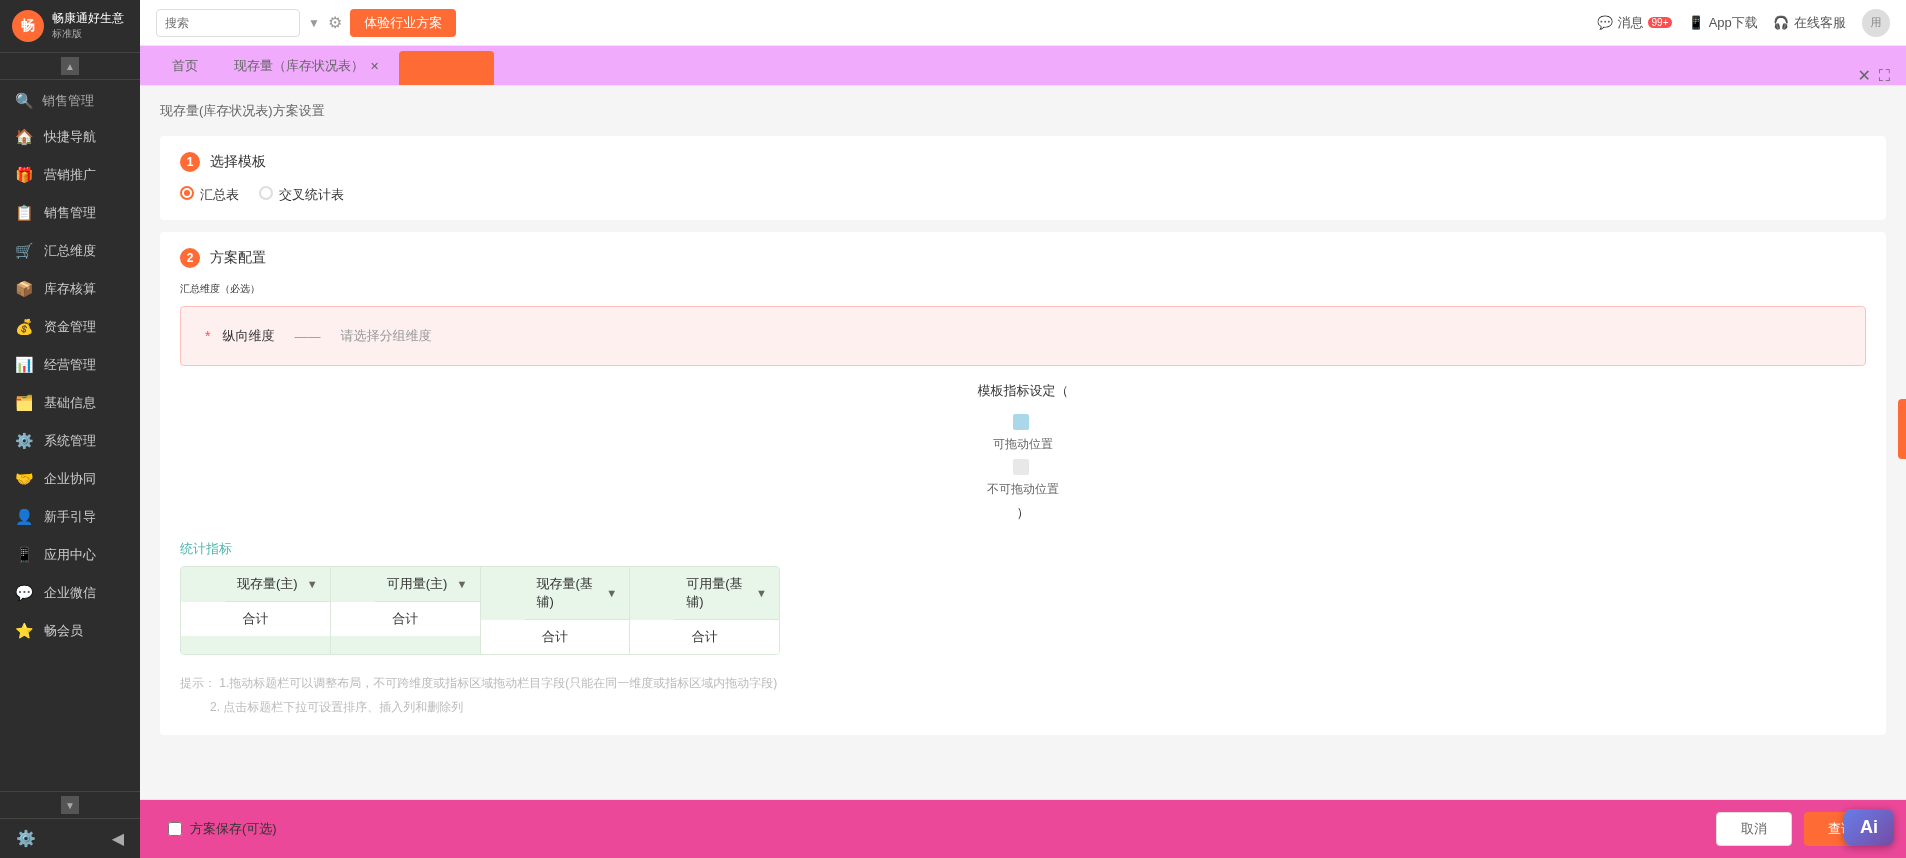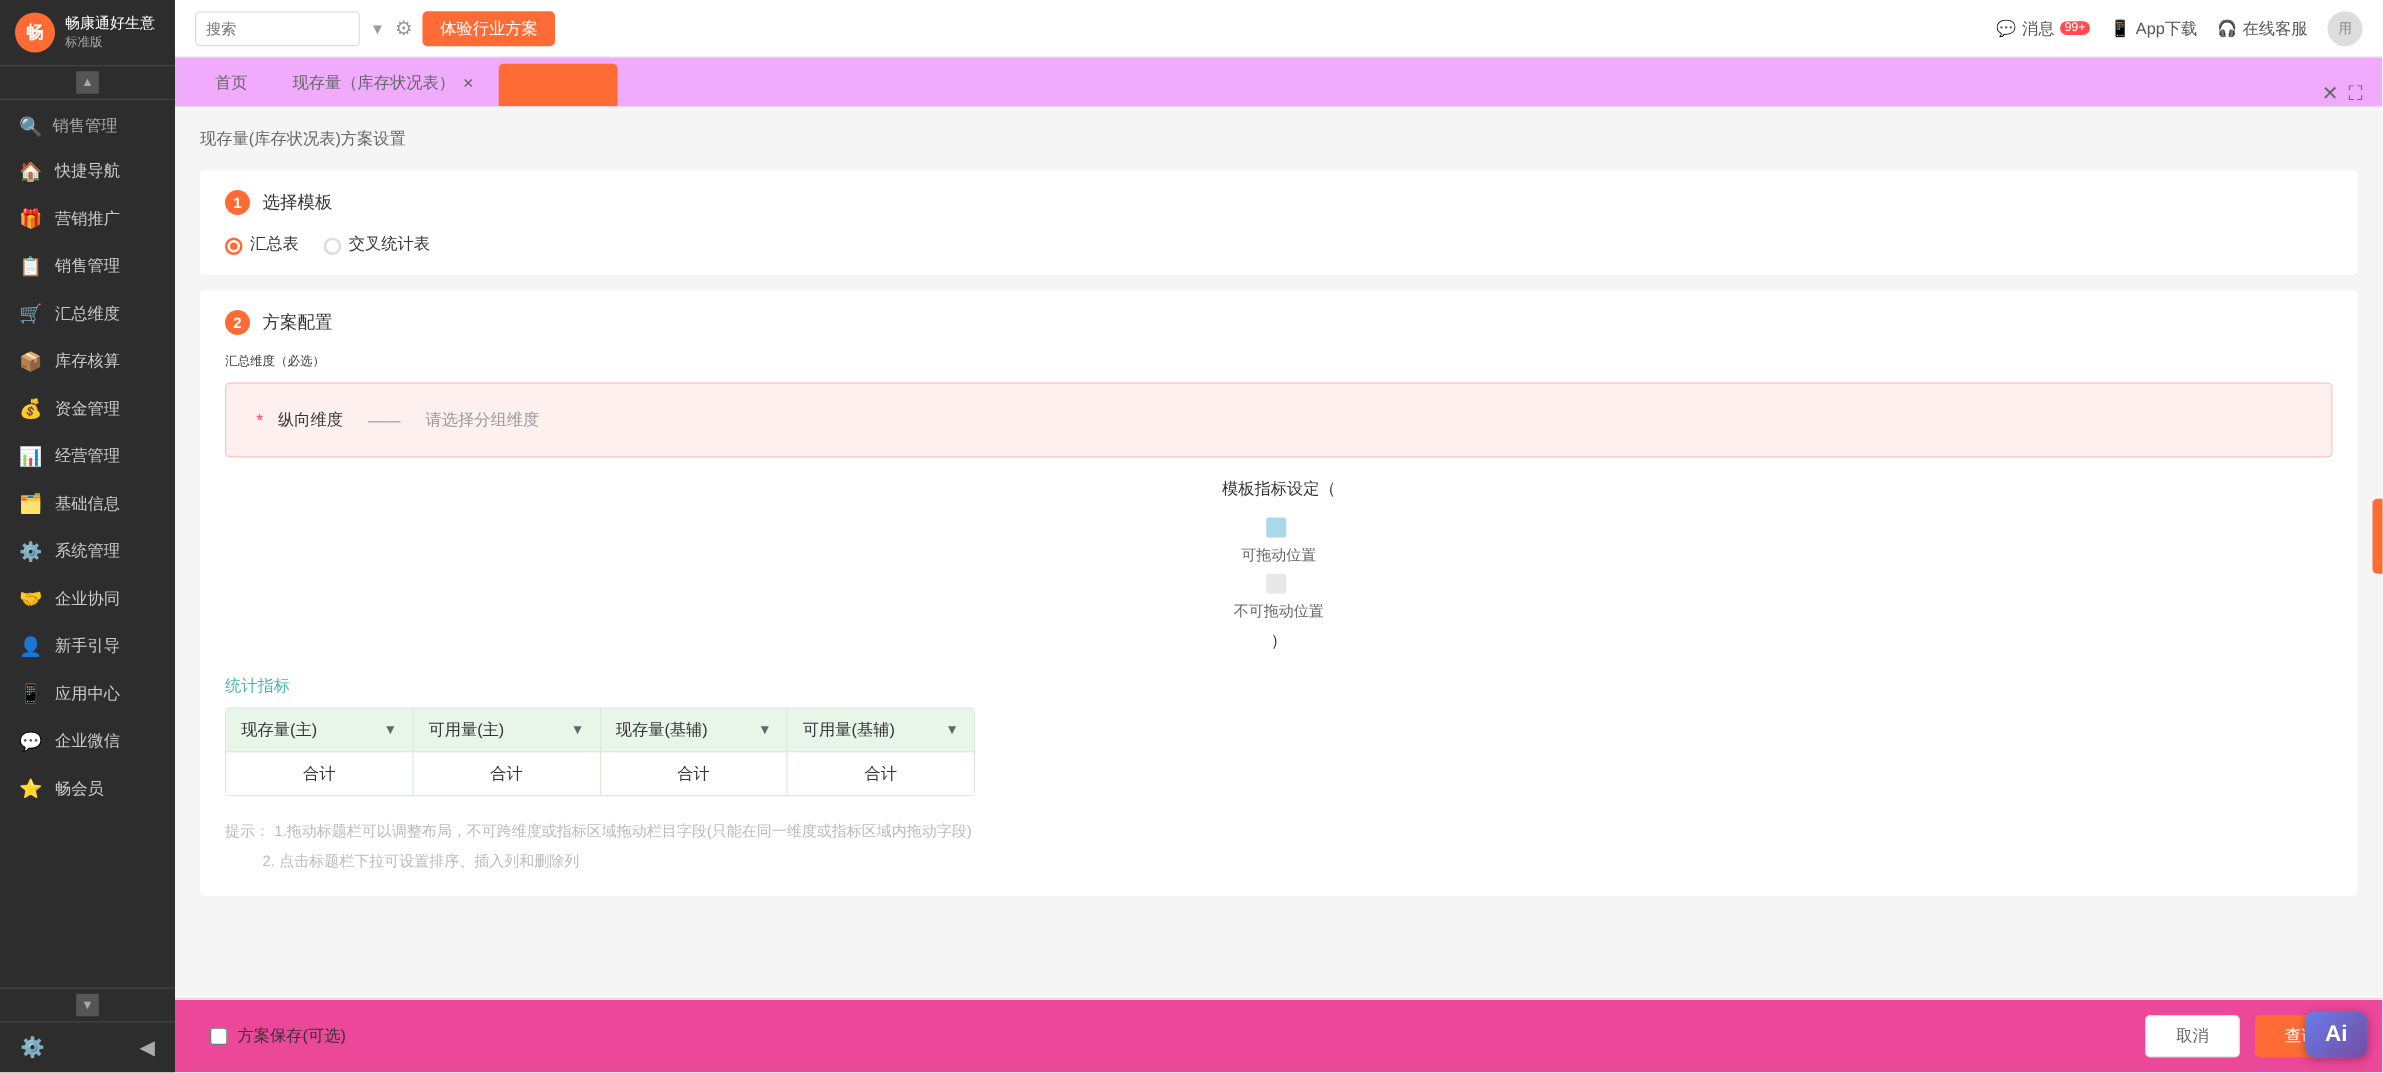--- a/index.html
+++ b/index.html
@@ -68,21 +68,21 @@
       height: 46px;
       display: flex;
       align-items: center;
       padding: 0 16px;
       gap: 12px;
       border-bottom: 1px solid #e8e8e8;
       flex-shrink: 0;
     }
     .topbar-left { display: flex; align-items: center; gap: 8px; flex: 1; }
     .topbar-input {
-      width: 132px; height: 28px;
+      width: 144px; height: 28px;
       border: 1px solid #ddd; border-radius: 4px;
       padding: 0 8px; font-size: 12px; color: #999;
     }
     .topbar-dropdown-icon { color: #999; font-size: 12px; cursor: pointer; }
     .topbar-gear { color: #999; font-size: 16px; cursor: pointer; }
     .topbar-btn-trial {
       background: #ff6b35; color: #fff;
       border: none; border-radius: 4px;
       padding: 5px 14px; font-size: 13px; cursor: pointer;
     }
@@ -147,21 +147,21 @@
     }
     .step-num {
       width: 20px; height: 20px;
       background: #ff6b35; color: #fff;
       border-radius: 50%;
       display: flex; align-items: center; justify-content: center;
       font-size: 12px; font-weight: bold;
     }
     .step-title { font-size: 14px; font-weight: 500; color: #333; }
     .radio-group { display: flex; align-items: center; gap: 20px; }
-    .radio-item { display: flex; align-items: flex-end; gap: 6px; cursor: pointer; font-size: 13px; color: #333; }
+    .radio-item { display: flex; align-items: flex-start; gap: 6px; cursor: pointer; font-size: 13px; color: #333; }
     .radio-dot {
       width: 14px; height: 14px; border-radius: 50%;
       border: 2px solid #ddd;
       display: flex; align-items: center; justify-content: center;
     }
     .radio-dot.selected { border-color: #ff6b35; }
     .radio-dot.selected::after {
       content: ''; width: 6px; height: 6px;
       background: #ff6b35; border-radius: 50%;
     }
@@ -217,20 +217,21 @@
       flex: 1;
       border-right: 1px solid #d9e8d9;
     }
     .stats-col:last-child { border-right: none; }
     .stats-col-header {
       padding: 8px 12px;
       display: flex; align-items: center; justify-content: space-between;
       font-size: 13px; color: #333;
       border-bottom: 1px solid #d9e8d9;
       background: #e8f5e9;
+      margin-left: 44px;
     }
     .stats-col-cell {
       padding: 8px 12px;
       text-align: center;
       font-size: 13px; color: #333;
       background: #fff;
     }
     .col-dropdown { color: #666; font-size: 11px; cursor: pointer; }
 
     

